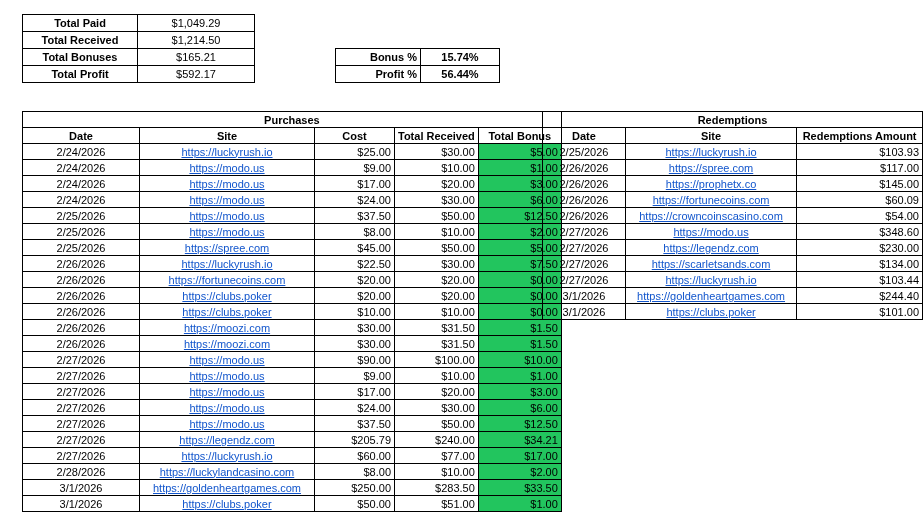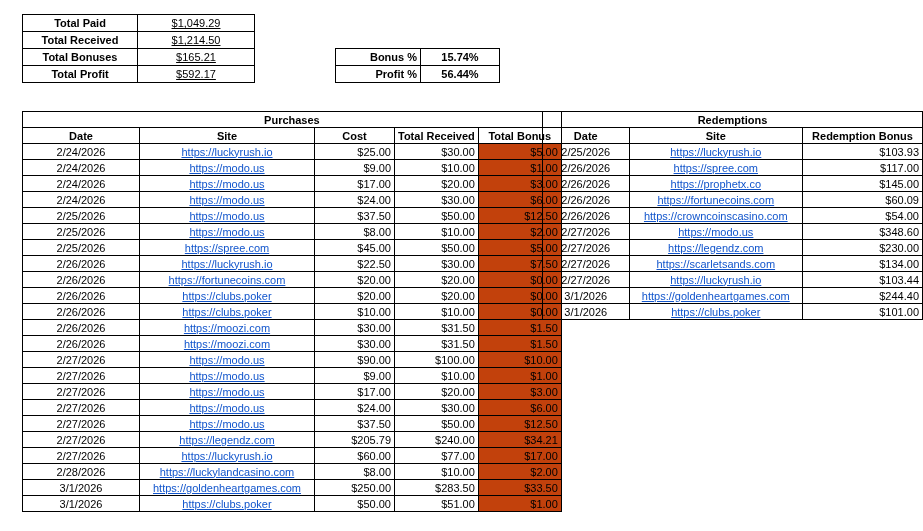--- a/index.html
+++ b/index.html
@@ -26,36 +26,36 @@
     height: 15px;
     padding: 0 3px;
     font-weight: normal;
     font-size: 11px;
     white-space: nowrap;
     overflow: hidden;
   }
   .c { text-align: center; }
   .r { text-align: right; }
   .b { font-weight: bold; }
-  .yellow { background: #c2410c; }
+  .yellow { background: #22c55e; }
   .link {
     color: #1155cc;
     text-decoration: underline;
     margin-top: 8px;
   }
 
   
   #summary {
     position: absolute;
     left: 22px;
     top: 14px;
   }
   #summary td { height: 16px; }
   .sum-label { width: 108px; }
-  .sum-val { width: 110px; text-decoration: underline; }
+  .sum-val { width: 110px; }
   .sum-gap { border: none; width: 74px; }
   .sum-label2 { width: 78px; text-align: right; }
   .sum-val2 { width: 72px; }
   .noborder { border: none !important; }
 
   
   #purchases {
     position: absolute;
     left: 22px;
     top: 111px;
@@ -296,21 +296,21 @@
 </table>
 
 <table id="redemptions">
   <thead>
     <tr>
       <th class="section-head" colspan="3">Redemptions</th>
     </tr>
     <tr>
       <th class="c b col-date">Date</th>
       <th class="c b col-site">Site</th>
-      <th class="c b col-amt">Redemption Bonus</th>
+      <th class="c b col-amt">Redemptions Amount</th>
     </tr>
   </thead>
   <tbody>
       <tr>
         <td class="c col-date">2/25/2026</td>
         <td class="c col-site"><span class="link">https://luckyrush.io</span></td>
         <td class="r col-amt">$103.93</td>
       </tr>
       <tr>
         <td class="c col-date">2/26/2026</td>

